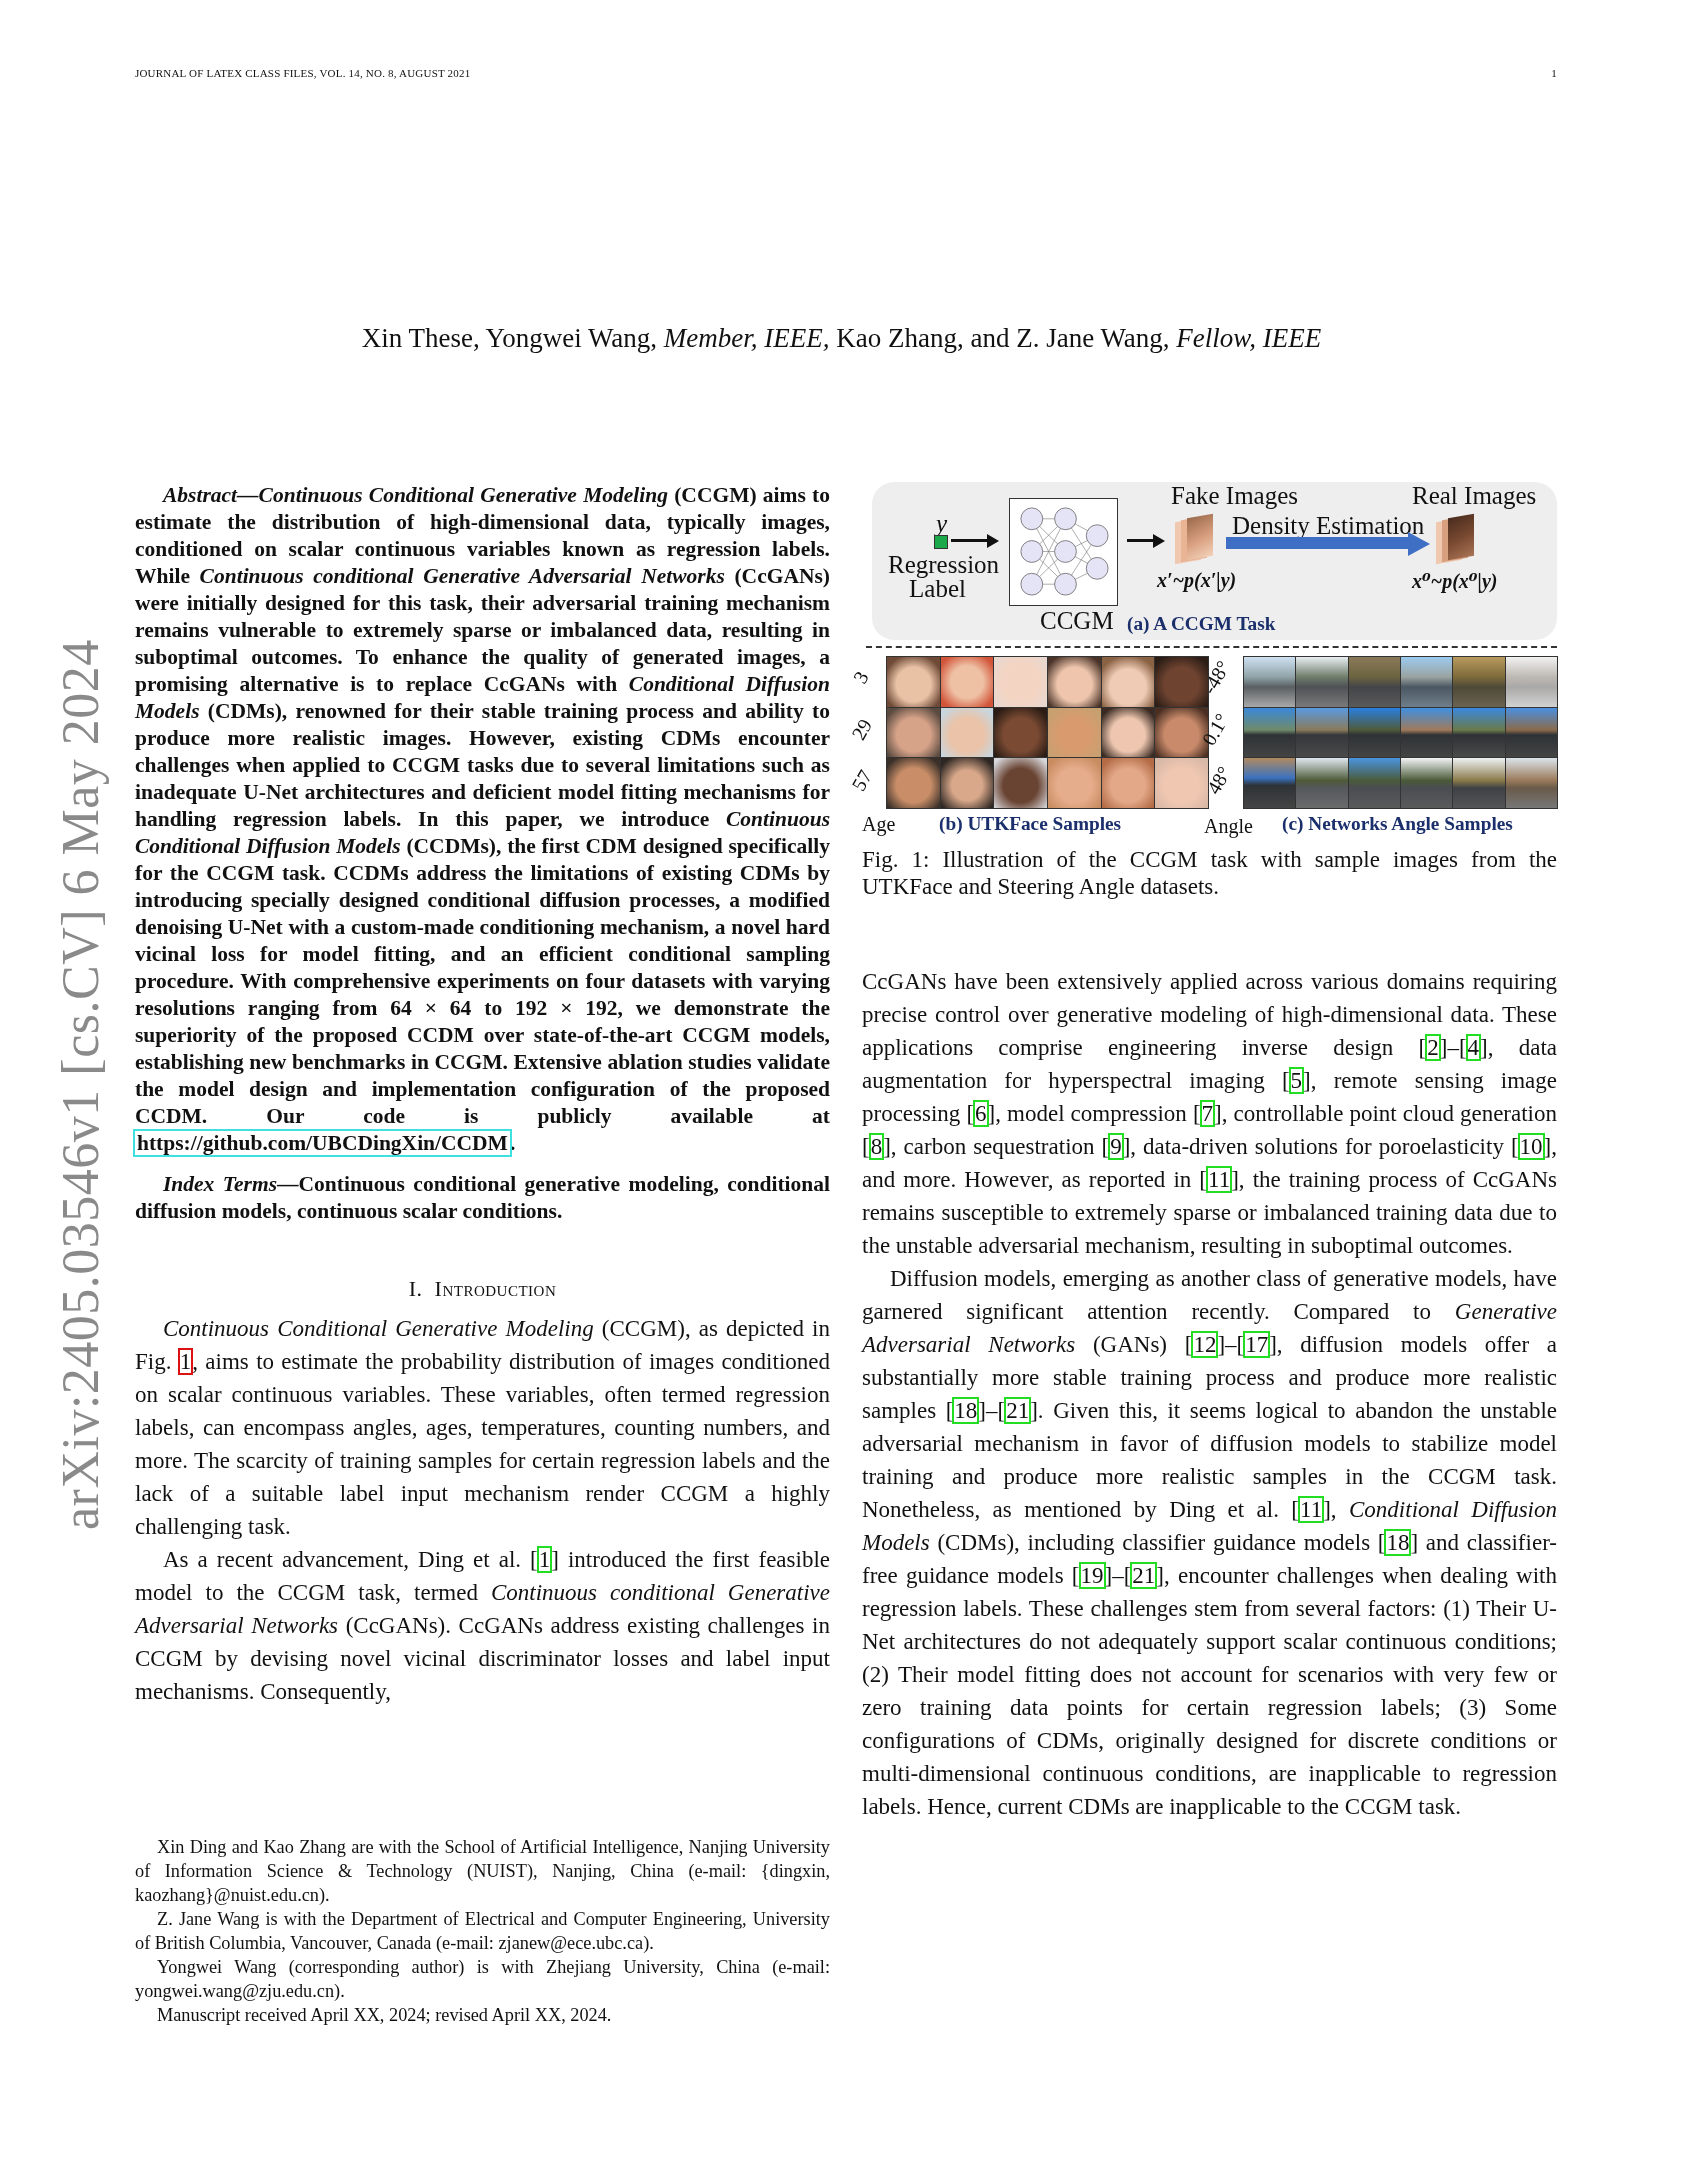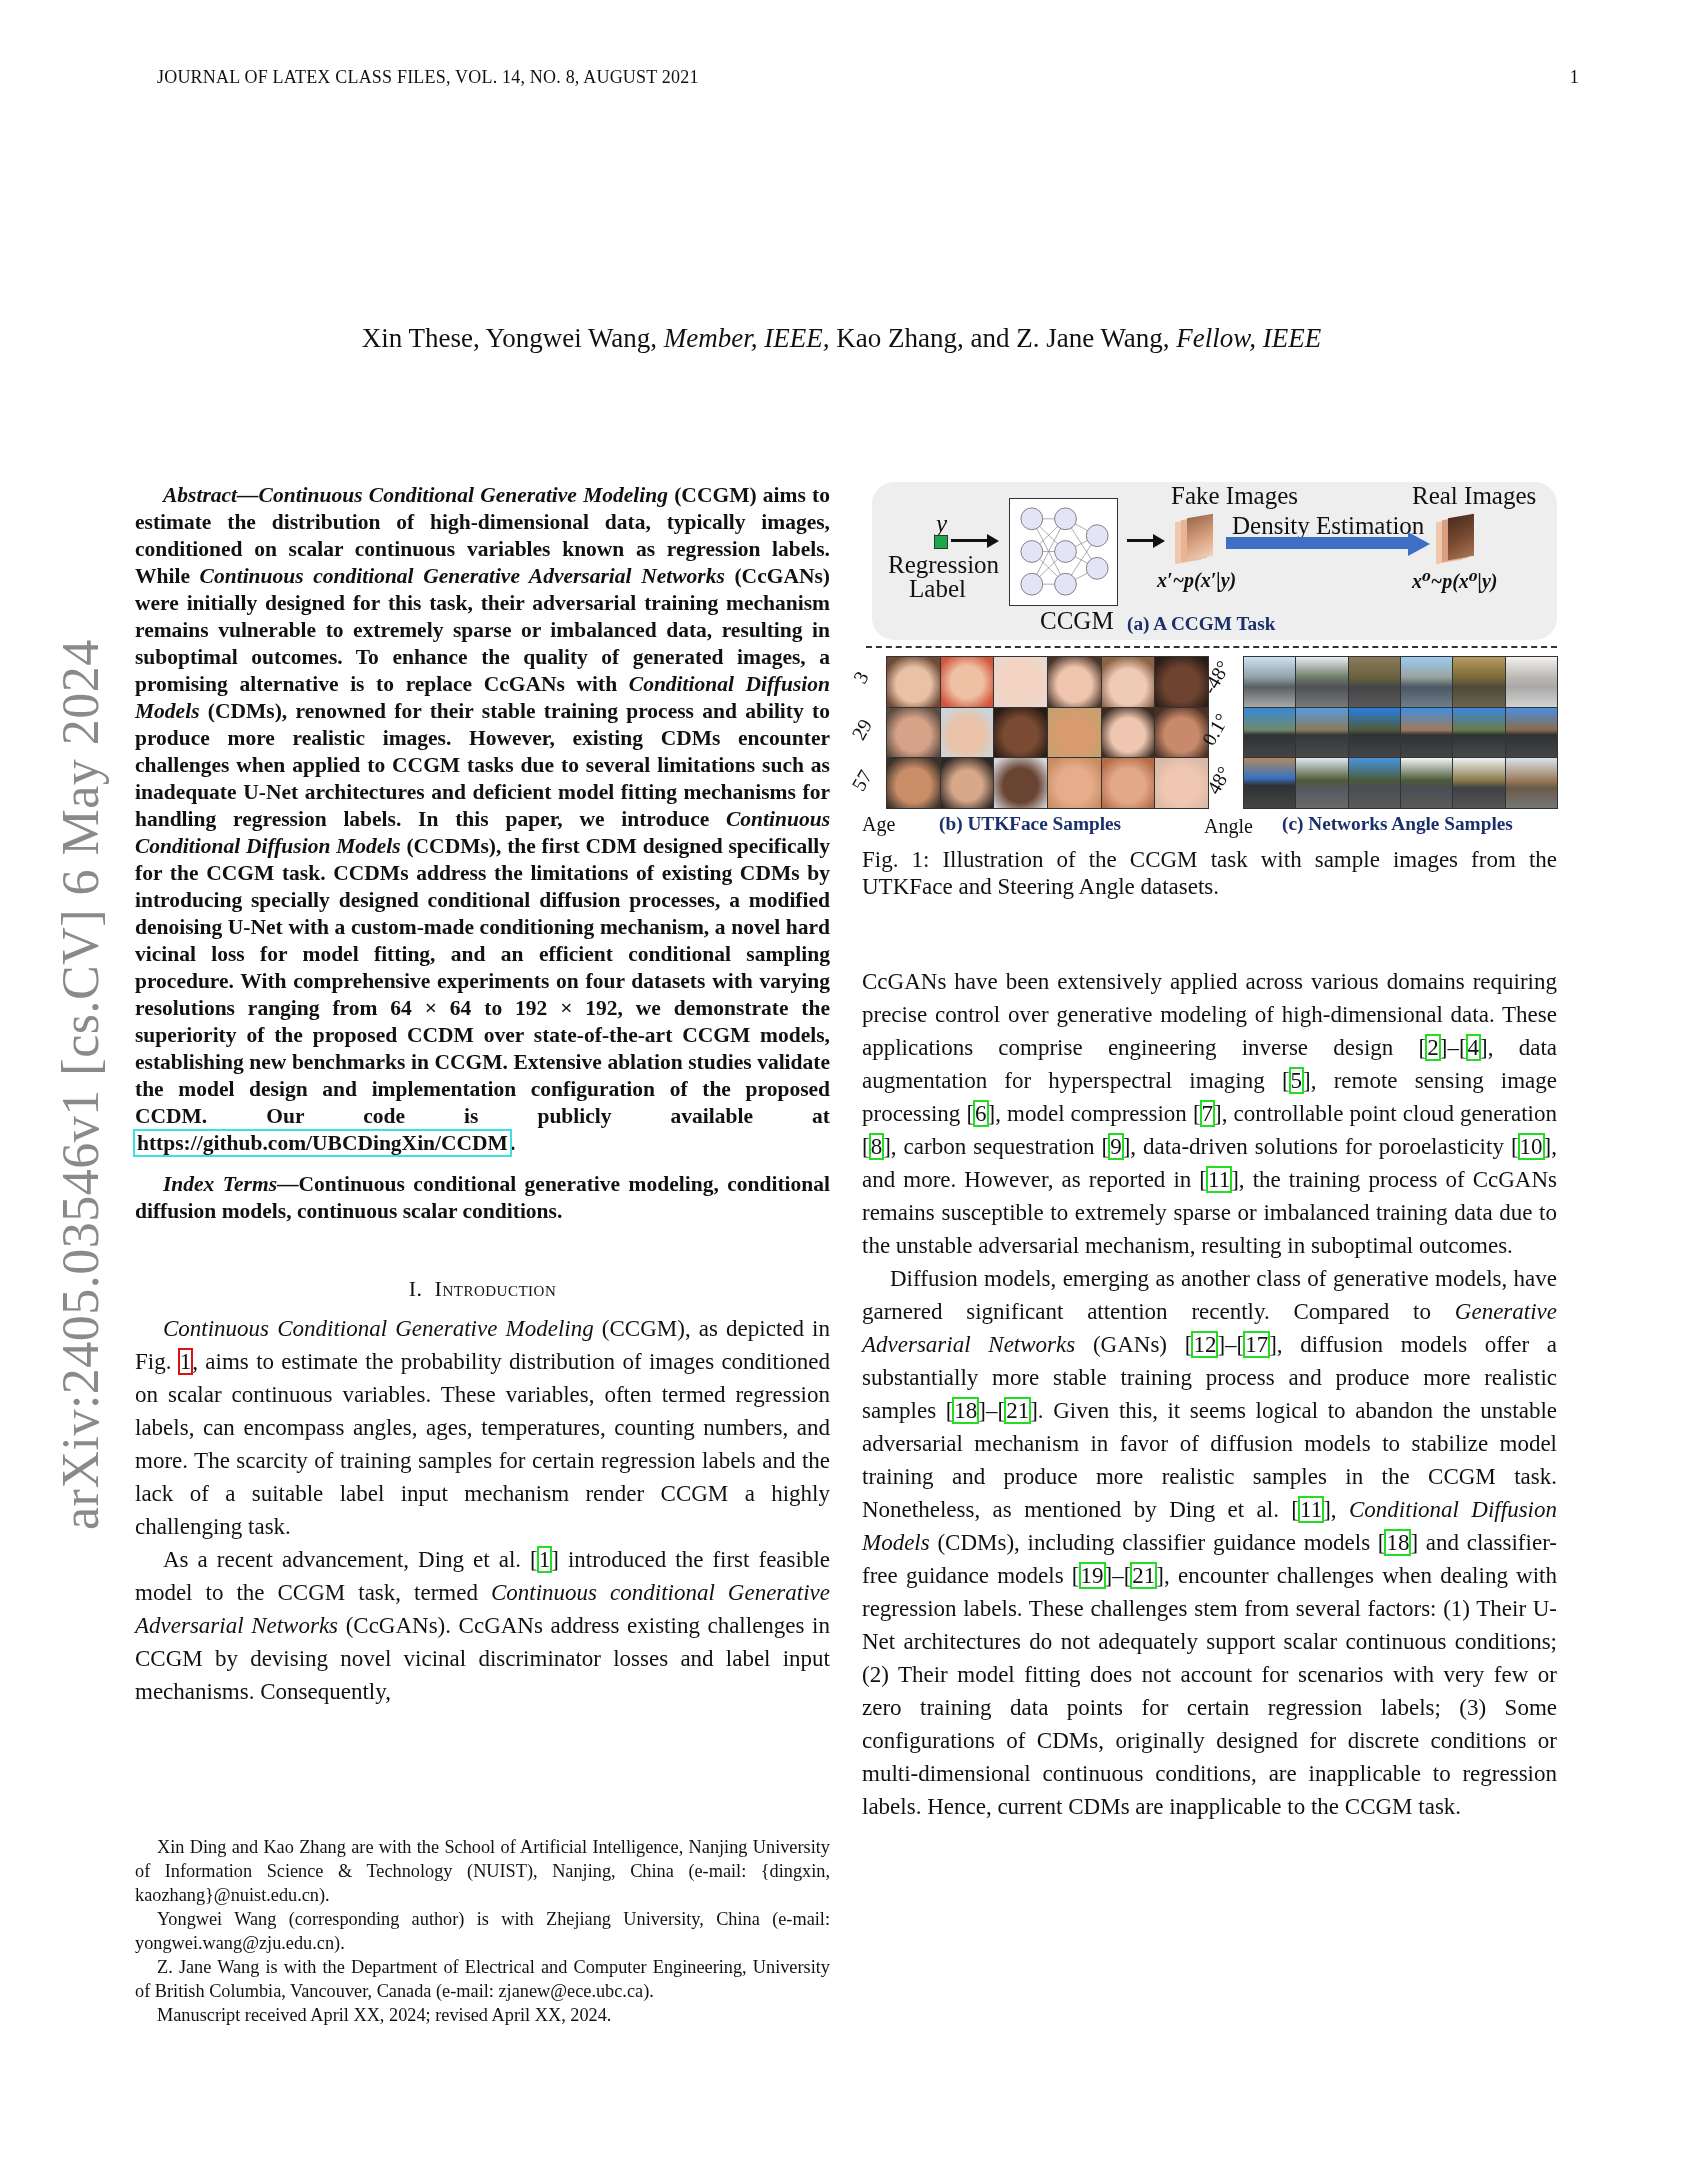--- a/index.html
+++ b/index.html
@@ -1,19 +1,19 @@
 <!DOCTYPE html>
 <html><head>
 <meta charset="utf-8">
 <style>
   html, body { margin: 0; padding: 0; background: #ffffff; }
   body { width: 1683px; height: 2178px; position: relative; overflow: hidden;
          font-family: "Liberation Serif", "DejaVu Serif", serif; color: #111; }
 
-  .running-head { position: absolute; top: 67px; left: 135px; width: 1422px; font-size: 18px; letter-spacing: 0.2px; margin-left: 22px; }
+  .running-head { position: absolute; top: 67px; left: 135px; width: 1422px; font-size: 11px; letter-spacing: 0.2px; }
   .running-head .page-no { position: absolute; right: 0; top: 0; }
 
   .arxiv-stamp { position: absolute; left: 51px; top: 1530px; transform-origin: 0 0; transform: rotate(-90deg);
                  font-size: 52px; color: #8a8a8a; white-space: nowrap; letter-spacing: 0.5px; }
 
   .title { position: absolute; top: 150px; left: 99px; width: 1485px; text-align: center;
            font-size: 61px; line-height: 75px; }
   .authors { position: absolute; top: 323px; left: 99px; width: 1485px; text-align: center; font-size: 27px; }
   .authors i { font-style: italic; }
 
@@ -79,22 +79,22 @@
     <span>I.</span>&nbsp;
     <span class="sc">Introduction</span>
   </div>
 
   <p class="body-p"><i>Continuous Conditional Generative Modeling</i><span> (CCGM), as depicted in Fig. </span><a class="cite-red">1</a><span>, aims to estimate the probability distribution of images conditioned on scalar continuous variables. These variables, often termed regression labels, can encompass angles, ages, temperatures, counting numbers, and more. The scarcity of training samples for certain regression labels and the lack of a suitable label input mechanism render CCGM a highly challenging task.</span></p>
   <p class="body-p"><span>As a recent advancement, Ding et al. [</span><a class="cite">1</a><span>] introduced the first feasible model to the CCGM task, termed </span><i>Continuous conditional Generative Adversarial Networks</i><span> (CcGANs). CcGANs address existing challenges in CCGM by devising novel vicinal discriminator losses and label input mechanisms. Consequently,</span></p>
 </div>
 
 <div class="footnotes">
   <p>Xin Ding and Kao Zhang are with the School of Artificial Intelligence, Nanjing University of Information Science &amp; Technology (NUIST), Nanjing, China (e-mail: {dingxin, kaozhang}@nuist.edu.cn).</p>
+  <p>Z. Jane Wang is with the Department of Electrical and Computer Engineering, University of British Columbia, Vancouver, Canada (e-mail: zjanew@ece.ubc.ca).</p>
   <p>Yongwei Wang (corresponding author) is with Zhejiang University, China (e-mail: yongwei.wang@zju.edu.cn).</p>
-  <p>Z. Jane Wang is with the Department of Electrical and Computer Engineering, University of British Columbia, Vancouver, Canada (e-mail: zjanew@ece.ubc.ca).</p>
   <p>Manuscript received April XX, 2024; revised April XX, 2024.</p>
 </div>
 
 <div class="col-right">
   <div class="figure">
 
     <div class="task-panel"></div>
     <div class="fig-text" style="left:74px;top:28px;font-style:italic;">y</div>
     <div style="position:absolute;left:72px;top:53px;width:12px;height:12px;border:1px solid #333;background:#1aa84a;"></div>
     <div style="position:absolute;left:89px;top:57px;width:38px;height:3px;background:#111;"></div>

